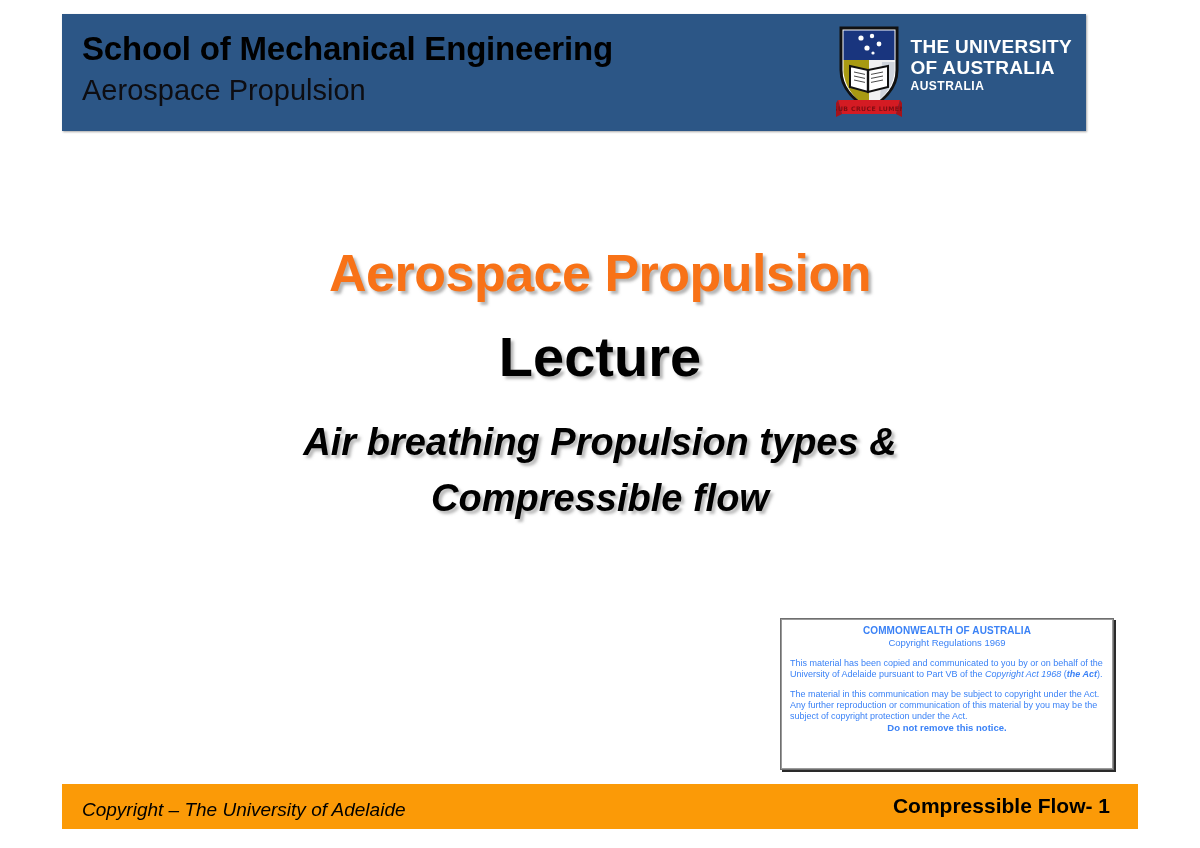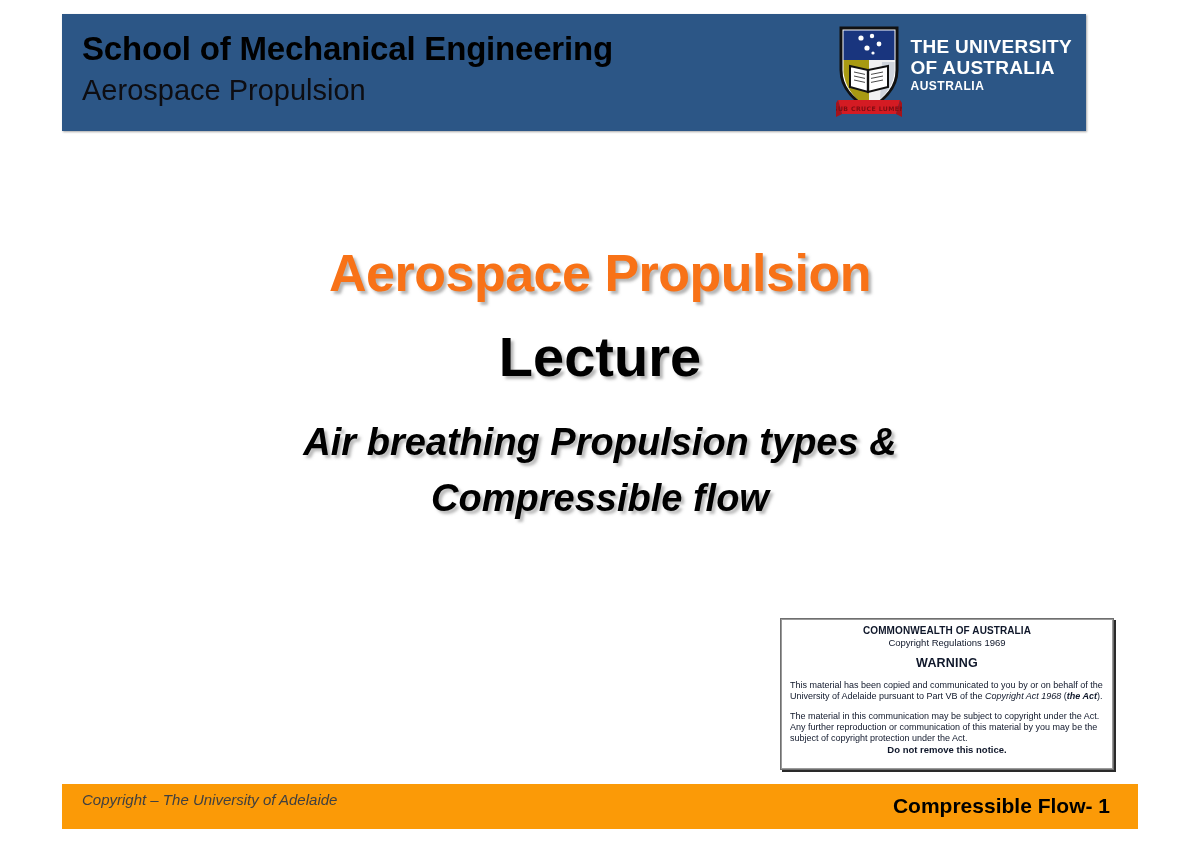--- a/index.html
+++ b/index.html
@@ -128,21 +128,21 @@
     position: absolute;
     left: 780px;
     top: 618px;
     width: 334px;
     height: 152px;
     box-sizing: border-box;
     background: #ffffff;
     border: 1px solid #6f6f6f;
     box-shadow: 2px 2px 0 #2a2a2a, 0 0 0 1px #9a9a9a inset;
     padding: 6px 9px 4px 9px;
-    color: #0f172a;
+    color: #3b82f6;
   }
   .notice-head {
     text-align: center;
     font-size: 10px;
     font-weight: bold;
     line-height: 12px;
     letter-spacing: 0.1px;
   }
   .notice-sub {
     text-align: center;
@@ -177,25 +177,25 @@
     position: absolute;
     left: 62px;
     top: 784px;
     width: 1076px;
     height: 45px;
     background: #FB9A07;
   }
   #footer-copyright {
     position: absolute;
     left: 20px;
-    top: 7px;
-    font-size: 15px;
+    top: 15px;
+    font-size: 19px;
     font-style: italic;
     font-weight: normal;
-    color: #404040;
+    color: #000000;
     white-space: nowrap;
   }
   #footer-pagelabel {
     position: absolute;
     right: 28px;
     top: 10px;
     font-size: 21px;
     font-weight: bold;
     color: #000000;
     white-space: nowrap;
@@ -269,21 +269,20 @@
     <div id="lecture-title">Lecture</div>
     <div id="subtitle">
       <div>Air breathing Propulsion types &amp;</div>
       <div>Compressible flow</div>
     </div>
   </div>
 
   <div id="copyright-notice">
     <div class="notice-head">COMMONWEALTH OF AUSTRALIA</div>
     <div class="notice-sub">Copyright Regulations 1969</div>
-    <div class="notice-warning">WARNING</div>
     <div class="notice-para"><span>This material has been copied and communicated to you by or on behalf of the University of Adelaide pursuant to Part VB of the </span><em>Copyright Act 1968</em><span> (</span><strong>the Act</strong><span>).</span></div>
     <div class="notice-para">The material in this communication may be subject to copyright under the Act. Any further reproduction or communication of this material by you may be the subject of copyright protection under the Act.</div>
     <div class="notice-footer">Do not remove this notice.</div>
   </div>
 
   <div id="footer-bar">
     <div id="footer-copyright">Copyright – The University of Adelaide</div>
     <div id="footer-pagelabel">Compressible Flow- 1</div>
   </div>
 

